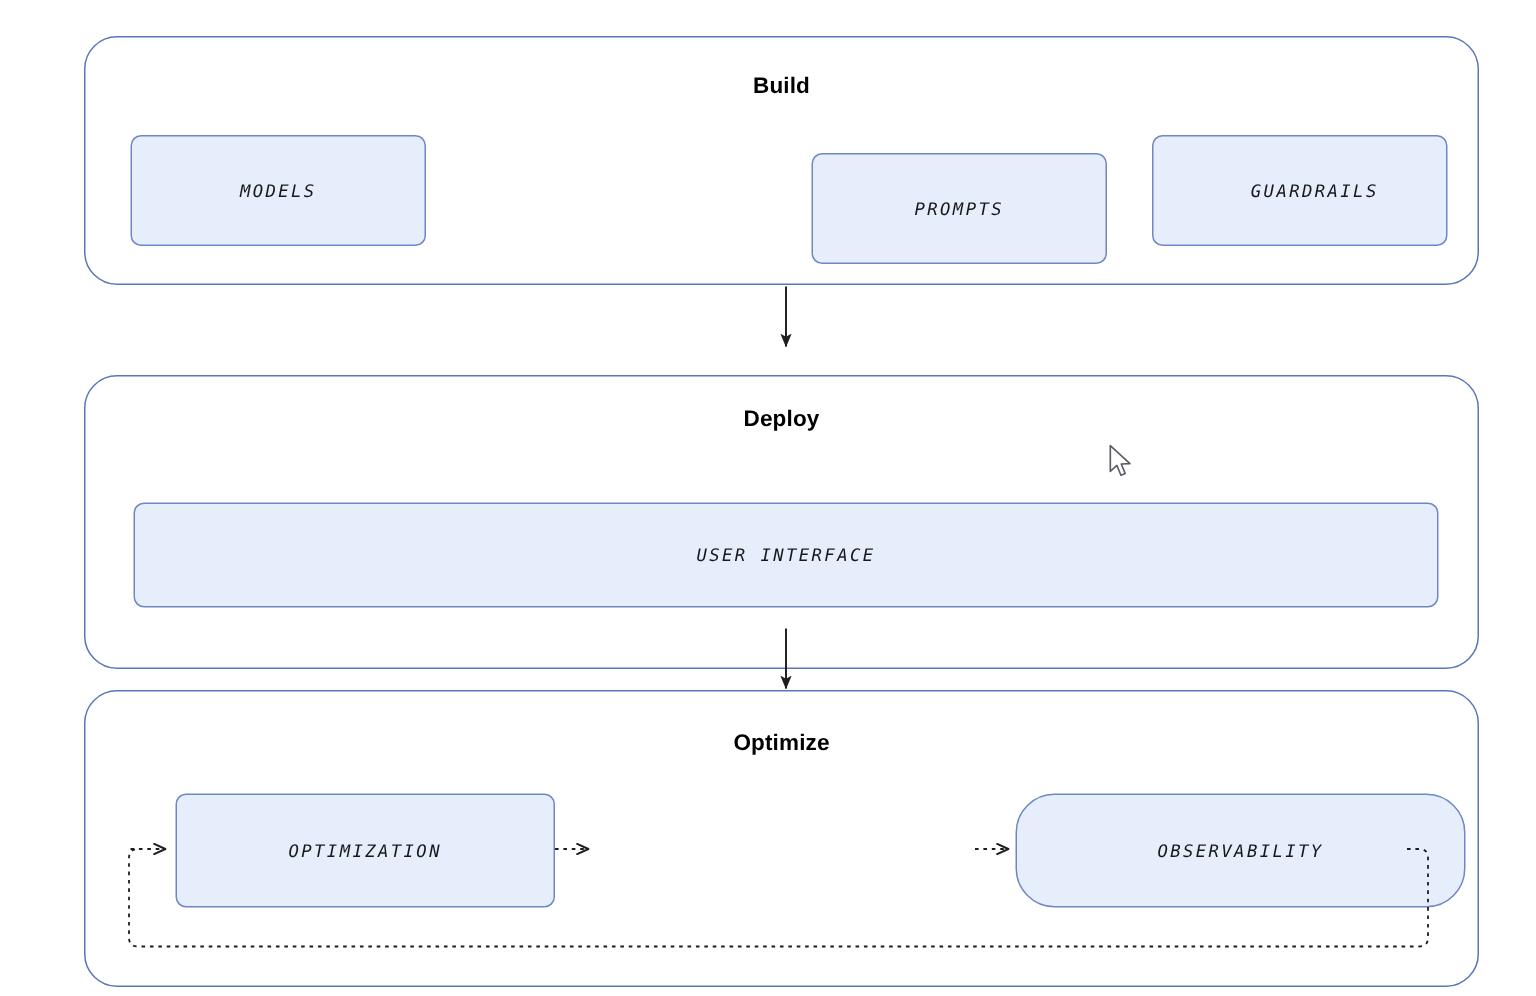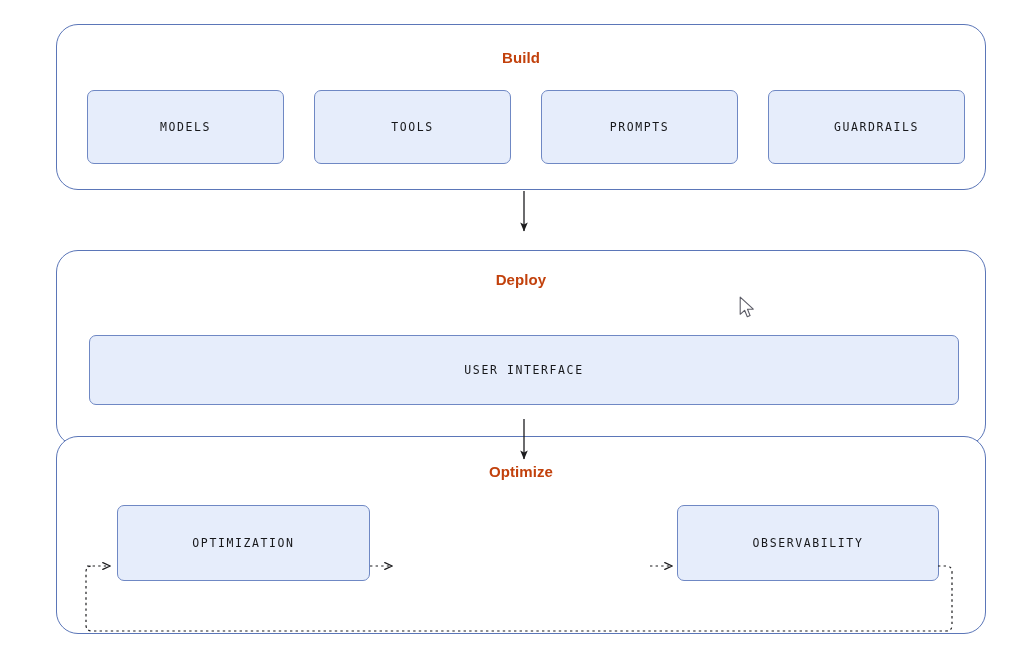--- a/index.html
+++ b/index.html
@@ -28,30 +28,30 @@
   .stage {
     position: absolute;
     box-sizing: border-box;
     background: #ffffff;
     border: 1.6px solid #5b76b8;
     border-radius: 22px;
   }
 
   #stage-build    { left: 56px;  top: 24px;  width: 930px; height: 166px; }
   #stage-deploy   { left: 56px;  top: 250px; width: 930px; height: 196px; }
-  #stage-optimize { left: 56px;  top: 436px; width: 930px; height: 198px; }
+  #stage-optimize { left: 56px;  top: 460px; width: 930px; height: 198px; }
 
   .stage-title {
     position: absolute;
     left: 0;
     width: 100%;
     text-align: center;
     font-size: 15px;
     font-weight: bold;
-    color: #c2410c;
+    color: #000000;
     letter-spacing: 0.1px;
   }
   #stage-build .stage-title    { top: 24px; }
   #stage-deploy .stage-title   { top: 20px; }
   #stage-optimize .stage-title { top: 26px; }
 
   
   .node {
     position: absolute;
     box-sizing: border-box;
@@ -61,39 +61,40 @@
     display: flex;
     align-items: center;
     justify-content: center;
   }
   .node-label {
     font-family: "DejaVu Sans Mono", "Liberation Mono", monospace;
     font-size: 11.5px;
     letter-spacing: 1.6px;
     color: #17181b;
     white-space: nowrap;
+    font-style: italic;
   }
 
   
   .build-row .node { top: 65px; height: 74px; width: 197px; }
   #node-models     { left: 30px;  }
   #node-tools      { left: 257px; }
-  #node-prompts    { left: 484px; }
+  #node-prompts    { left: 484px; margin-top: 12px; }
   #node-guardrails { left: 711px; padding-left: 20px; }
 
   
   #node-user-interface {
     left: 32px; top: 68px; width: 870px; height: 70px; margin-top: 16px;
   }
 
   
   .optimize-row .node { top: 68px; height: 76px; }
   #node-optimization   { left: 60px;  width: 253px; }
   #node-orchestration  { left: 340px; width: 253px; }
-  #node-observability  { left: 620px; width: 262px; }
+  #node-observability  { left: 620px; width: 300px; border-radius: 26px; }
 
   
   .connectors {
     position: absolute;
     left: 0; top: 0;
     width: 1024px;
     height: 664px;
     pointer-events: none;
   }
 
@@ -110,23 +111,20 @@
 </head>
 <body>
 
 <div class="canvas">
 
   <div class="stage build-row" id="stage-build">
     <div class="stage-title">Build</div>
 
     <div class="node" id="node-models">
       <span class="node-label">MODELS</span>
-    </div>
-    <div class="node" id="node-tools">
-      <span class="node-label">TOOLS</span>
     </div>
     <div class="node" id="node-prompts">
       <span class="node-label">PROMPTS</span>
     </div>
     <div class="node" id="node-guardrails">
       <span class="node-label">GUARDRAILS</span>
     </div>
   </div>
 
   <div class="stage deploy-row" id="stage-deploy">

